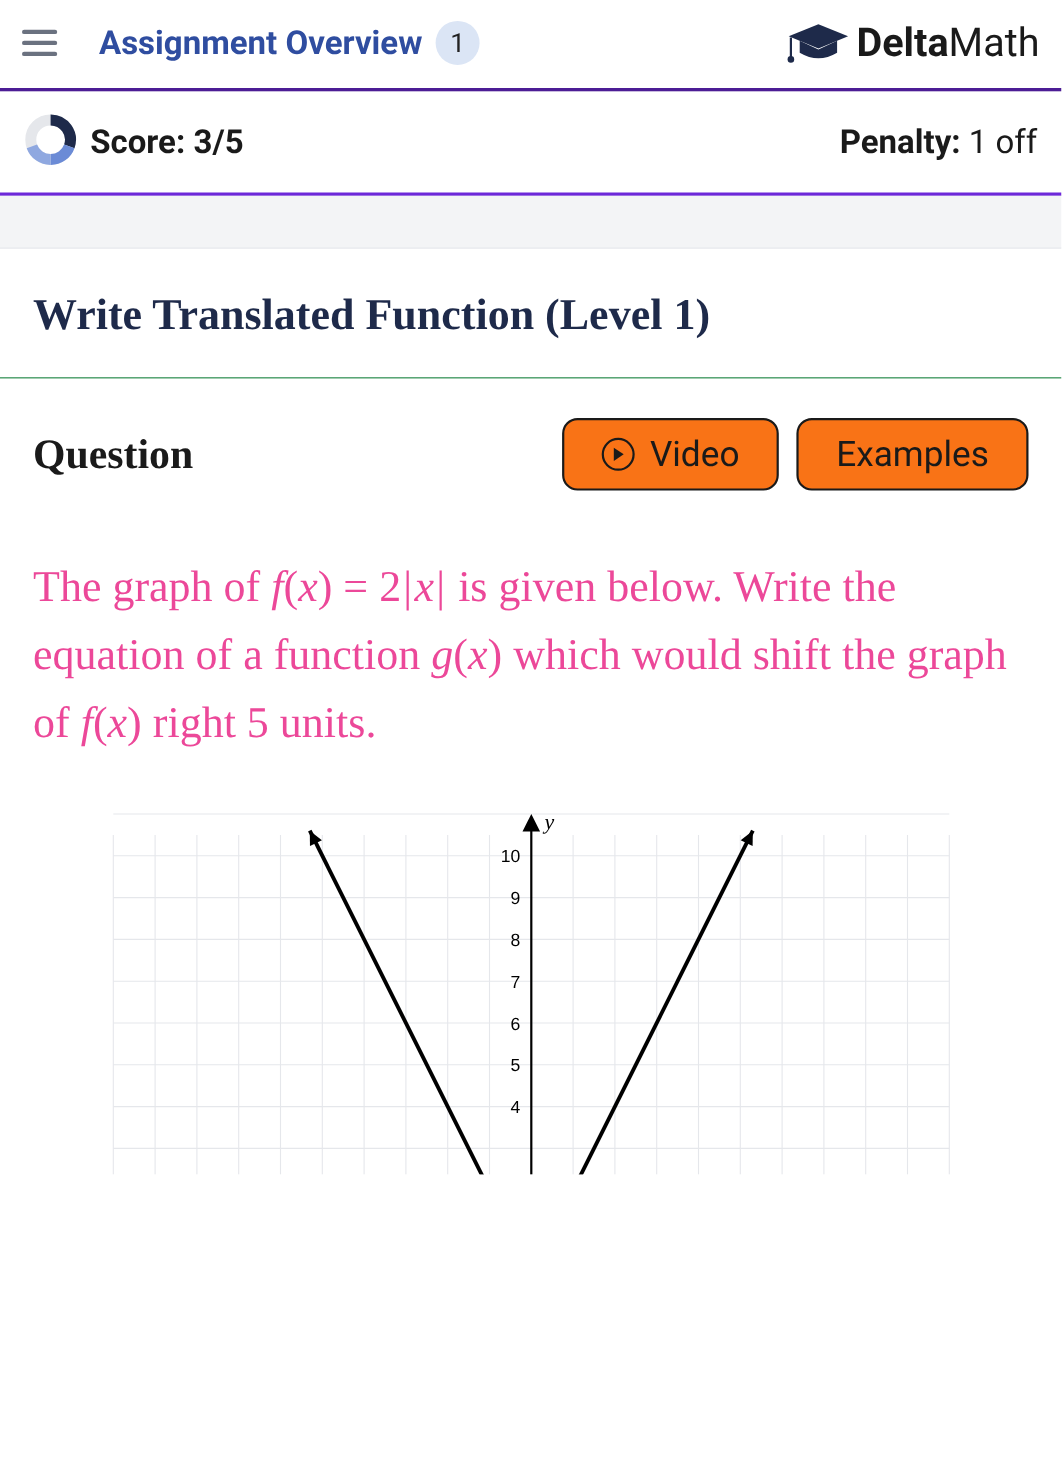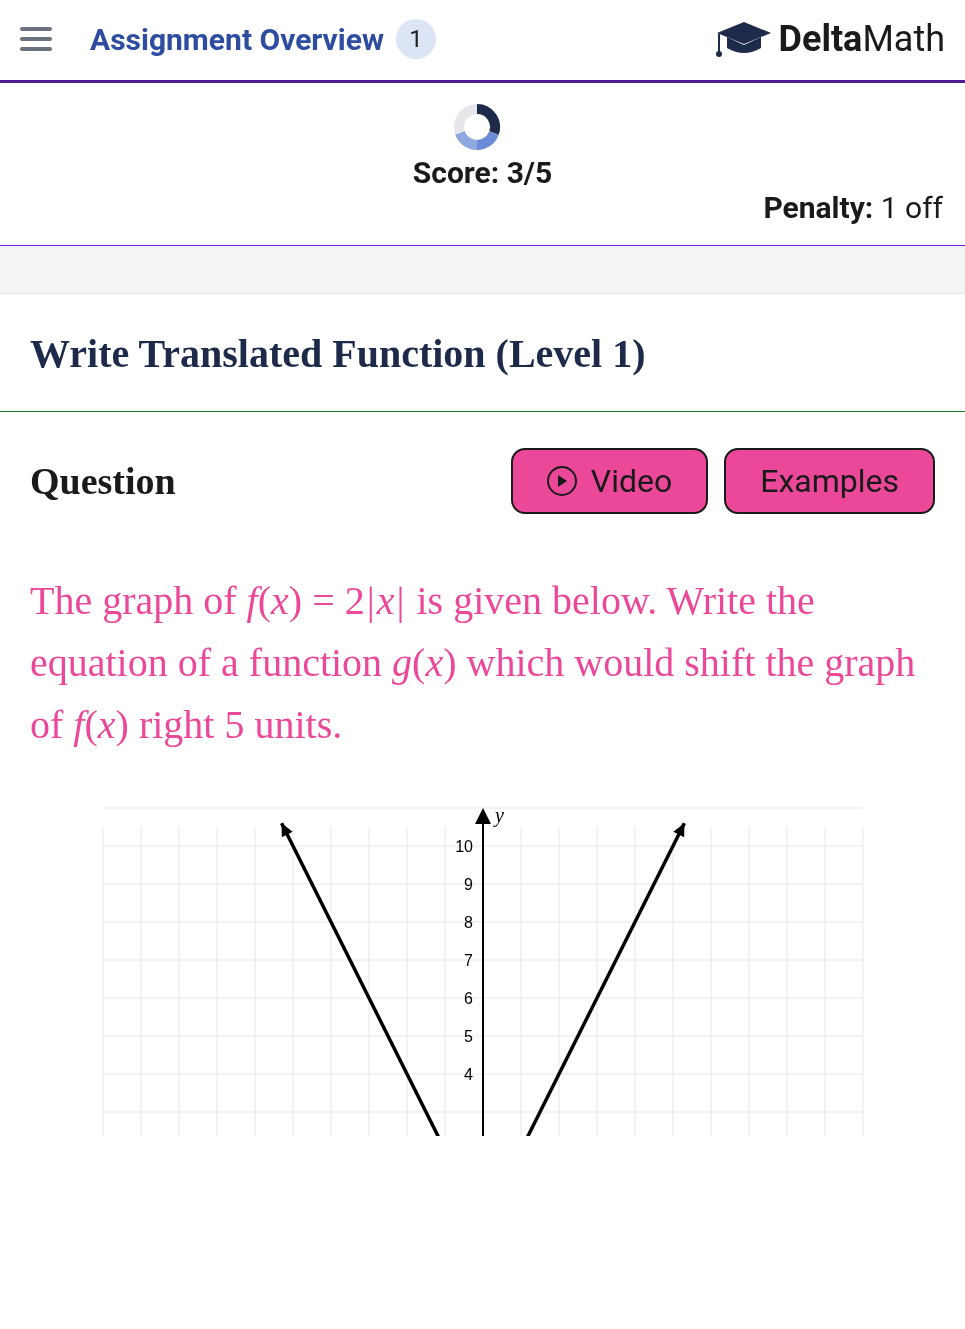--- a/index.html
+++ b/index.html
@@ -57,22 +57,21 @@
     gap: 4px;
   }
   .cap-icon svg { display: block; }
   .logo-text { font-size: 36px; color: #1a1a1a; font-weight: 400; }
   .logo-text .bold { font-weight: 700; }
 
   .score-row {
     display: flex;
     align-items: center;
     padding: 20px 22px;
-    border-bottom: 1px solid #6d28d9;
-    flex-direction: column;
+    border-bottom: 3px solid #6d28d9;
   }
   .donut { margin-right: 12px; }
   .score-text { font-size: 30px; font-weight: 700; color: #1a1a1a; }
   .penalty-group { margin-left: auto; font-size: 30px; color: #1a1a1a; }
   .penalty-group .label { font-weight: 700; }
   .penalty-group .value { font-weight: 400; }
 
   .gap-bar { height: 48px; background: #f3f4f6; border-bottom: 1px solid #e5e7eb; }
 
   .title-section {
@@ -98,21 +97,21 @@
   .question-label {
     font-family: Georgia, "Times New Roman", serif;
     font-size: 38px;
     font-weight: 700;
     color: #1a1a1a;
     margin-right: auto;
   }
   .pill-button {
     border: 2px solid #1a1a1a;
     border-radius: 14px;
-    background: #ec4899;
+    background: #f97316;
     padding: 12px 34px;
     font-size: 32px;
     color: #1a1a1a;
     display: flex;
     align-items: center;
     gap: 14px;
     cursor: pointer;
     font-family: inherit;
   }
   .play-icon {

